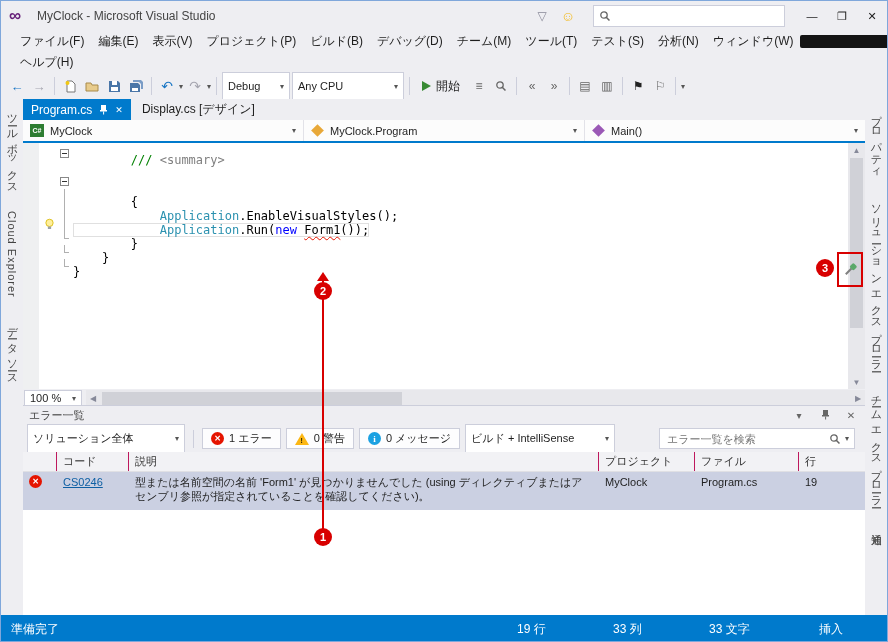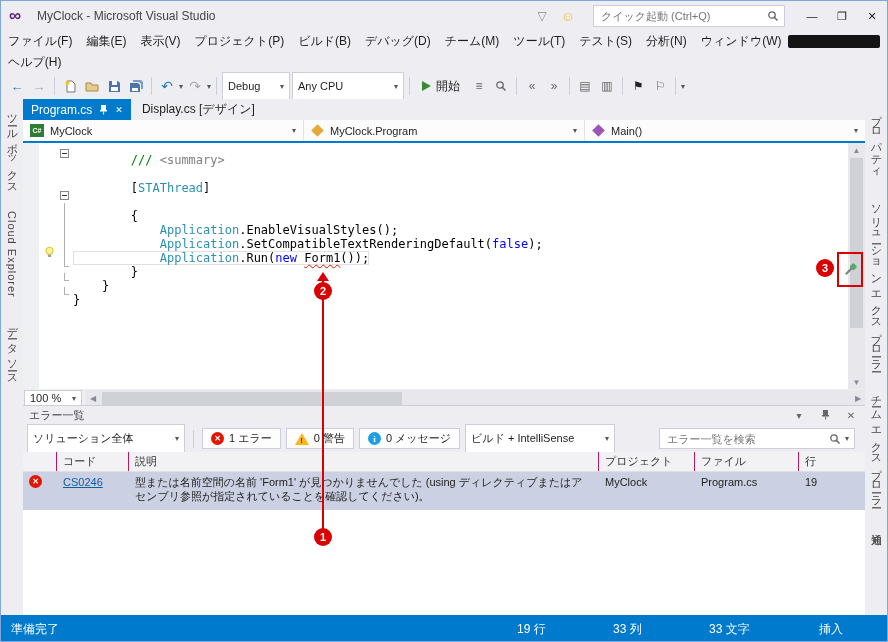--- a/index.html
+++ b/index.html
@@ -11,21 +11,21 @@
   .vs-logo{color:#68217A;font-weight:bold;font-size:17px;width:22px;line-height:30px;}
   .title-text{font-size:12px;color:#444;margin-left:6px;}
   .tb-spacer{flex:1;}
   .flag-ico{color:#8A8A99;font-size:12px;margin:0 8px;}
   .smiley-ico{color:#F5B914;font-size:14px;margin:0 6px;}
   .quick-launch{width:180px;height:20px;background:#fff;border:1px solid #CCCEDB;display:flex;align-items:center;padding:0 5px;margin:0 12px;}
   .quick-launch input{border:0;outline:0;flex:1;font-size:11px;color:#777;background:transparent;font-family:inherit;}
   .win-btn{width:30px;height:24px;display:flex;align-items:center;justify-content:center;font-size:11px;color:#222;}
   
   .menubar{position:absolute;top:30px;left:0;right:0;height:42px;}
-  .menu-row{display:flex;align-items:center;height:21px;padding-left:0;}
+  .menu-row{display:flex;align-items:center;height:21px;padding-left:12px;}
   .menu-item{padding:0 7px;font-size:12px;line-height:21px;white-space:nowrap;}
   .user-cluster{margin-left:auto;display:flex;align-items:center;gap:5px;padding-right:8px;}
   .user-redacted{width:92px;height:13px;background:#141414;border-radius:2px;}
   .mini-arrow{font-size:8px;color:#555;}
   
   .toolbar{position:absolute;top:72px;left:0;right:0;height:26px;display:flex;align-items:center;padding-left:6px;gap:2px;}
   .tb-btn{height:22px;min-width:20px;display:flex;align-items:center;justify-content:center;font-size:13px;}
   .tb-sep{width:1px;height:18px;background:#CCCEDB;margin:0 3px;}
   .nav-back{color:#1A76C4;font-weight:bold;}
   .nav-fwd{color:#A6A6B0;font-weight:bold;}
@@ -114,21 +114,20 @@
 
 <div class="window">
 
   <div class="titlebar">
     <span class="vs-logo">∞</span>
     <span class="title-text">MyClock - Microsoft Visual Studio</span>
     <span class="tb-spacer"></span>
     <span class="flag-ico">▽</span>
     <span class="smiley-ico">☺</span>
     <span class="quick-launch">
-      <input readonly="" placeholder="クイック起動 (Ctrl+Q)" style="">
       <svg width="12" height="12" viewBox="0 0 12 12">
           <circle cx="5" cy="5" r="3.2" fill="none" stroke="#666" stroke-width="1.3"></circle>
           <line x1="7.5" y1="7.5" x2="10.5" y2="10.5" stroke="#666" stroke-width="1.5"></line>
         </svg>
     </span>
     <span class="win-btn">—</span>
     <span class="win-btn">❐</span>
     <span class="win-btn">✕</span>
   </div>
 
@@ -282,41 +281,31 @@
             <span class="glyph-cell"></span>
             <span class="outline-cell box"></span>
             <span class="code-text"><span class="tok-cm">        /// </span><span class="tok-tag">&lt;summary&gt;</span></span>
           </div>
           <div class="code-row">
             <span class="glyph-cell"></span>
             <span class="outline-cell"></span>
           </div>
           <div class="code-row">
             <span class="glyph-cell"></span>
-            <span class="outline-cell"></span>
-            <span class="code-text"><span class="tok-pl">        [</span><span class="tok-ty">STAThread</span><span class="tok-pl">]</span></span>
-          </div>
-          <div class="code-row">
-            <span class="glyph-cell"></span>
             <span class="outline-cell box"></span>
           </div>
           <div class="code-row">
             <span class="glyph-cell"></span>
             <span class="outline-cell line"></span>
             <span class="code-text"><span class="tok-pl">        {</span></span>
           </div>
           <div class="code-row">
             <span class="glyph-cell"></span>
             <span class="outline-cell line"></span>
             <span class="code-text"><span class="tok-pl">            </span><span class="tok-ty">Application</span><span class="tok-pl">.EnableVisualStyles();</span></span>
-          </div>
-          <div class="code-row">
-            <span class="glyph-cell"></span>
-            <span class="outline-cell line"></span>
-            <span class="code-text"><span class="tok-pl">            </span><span class="tok-ty">Application</span><span class="tok-pl">.SetCompatibleTextRenderingDefault(</span><span class="tok-kw">false</span><span class="tok-pl">);</span></span>
           </div>
           <div class="code-row current">
             <span class="glyph-cell">
               <svg width="13" height="13" viewBox="0 0 16 16">
                 <circle cx="8" cy="6" r="4.5" fill="#FFEF9C" stroke="#D6B600"></circle>
                 <rect x="6" y="10.5" width="4" height="3" fill="#9AA0A6"></rect>
               </svg>
             </span>
             <span class="outline-cell line"></span>
             <span class="code-text"><span class="tok-pl">            </span><span class="tok-ty">Application</span><span class="tok-pl">.Run(</span><span class="tok-kw">new</span><span class="tok-pl"> </span><span class="tok-sq">Form1</span><span class="tok-pl">());</span></span>

